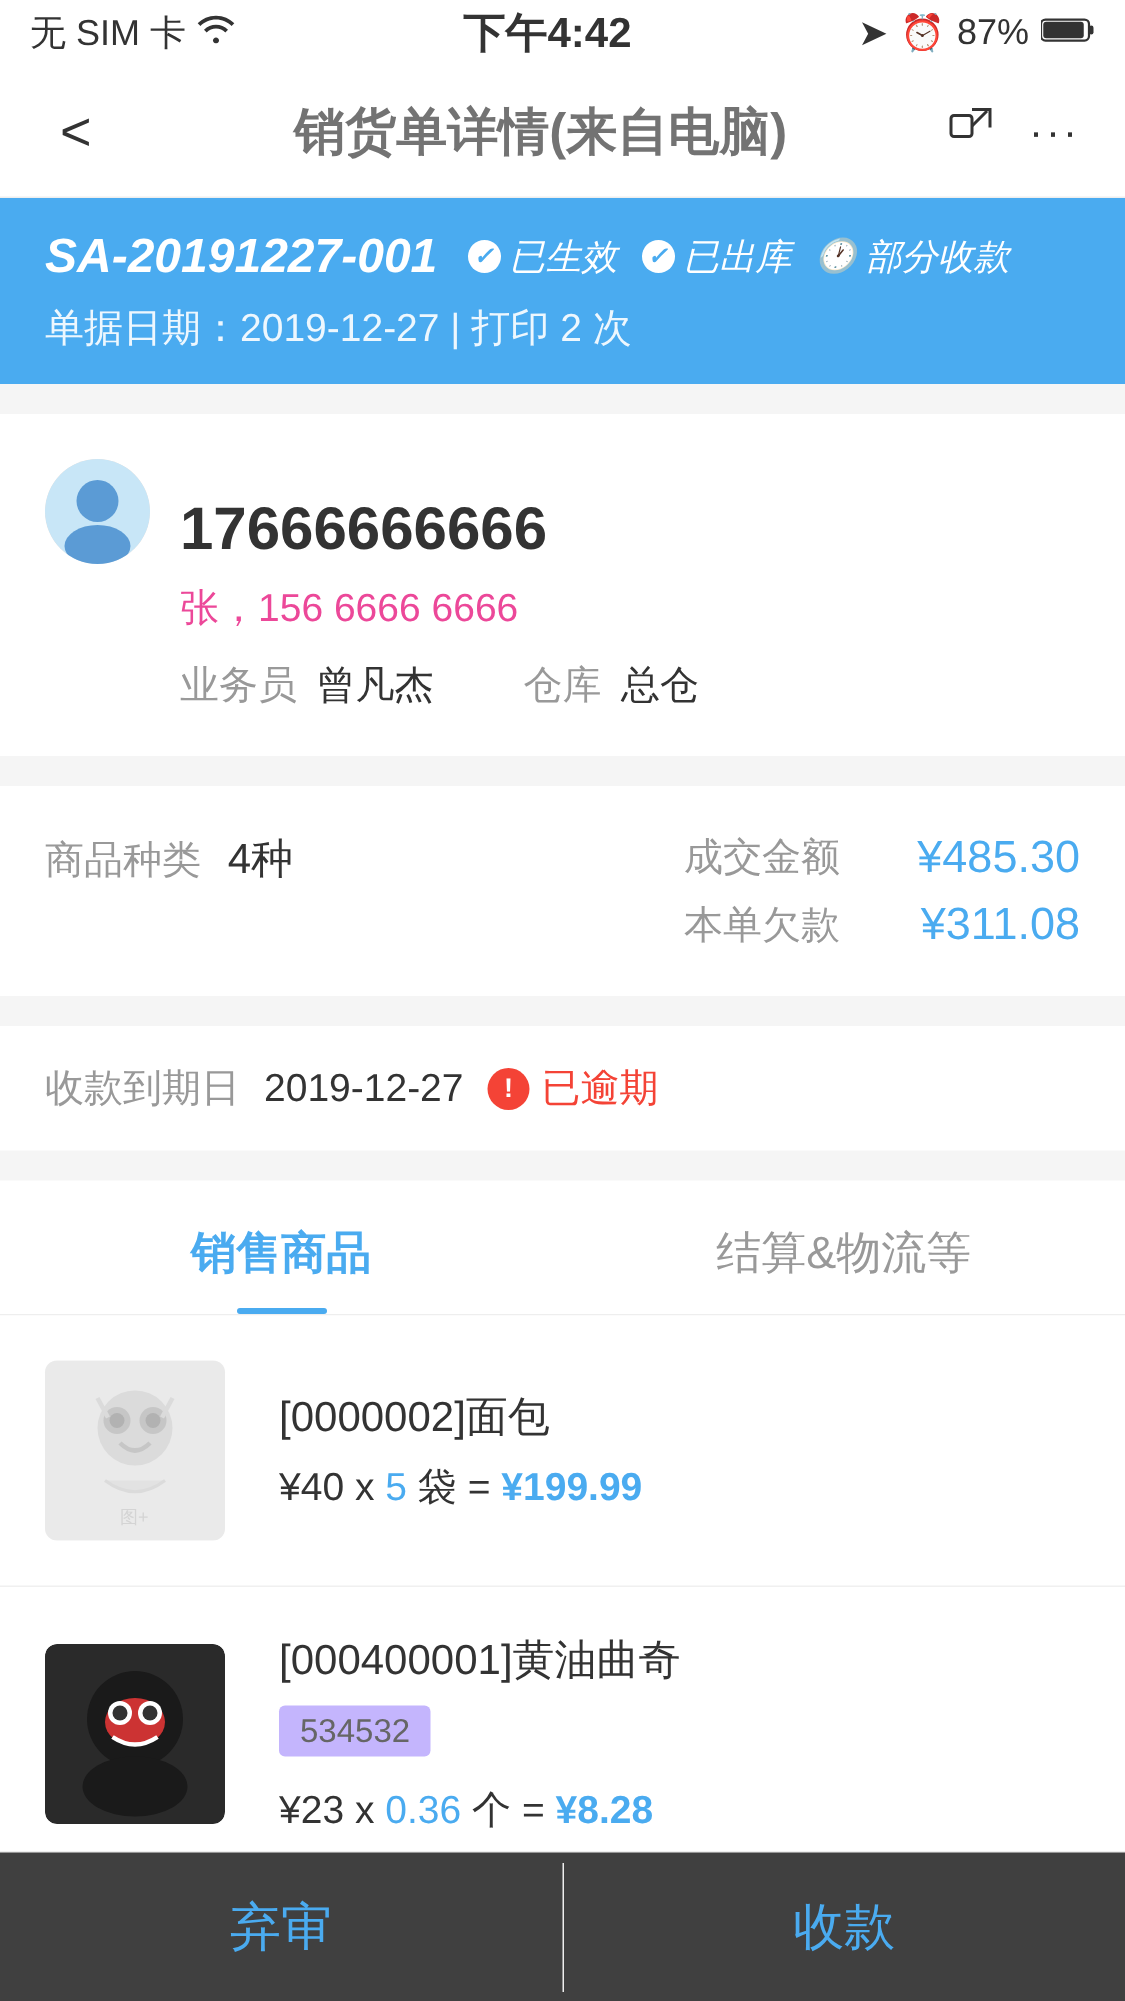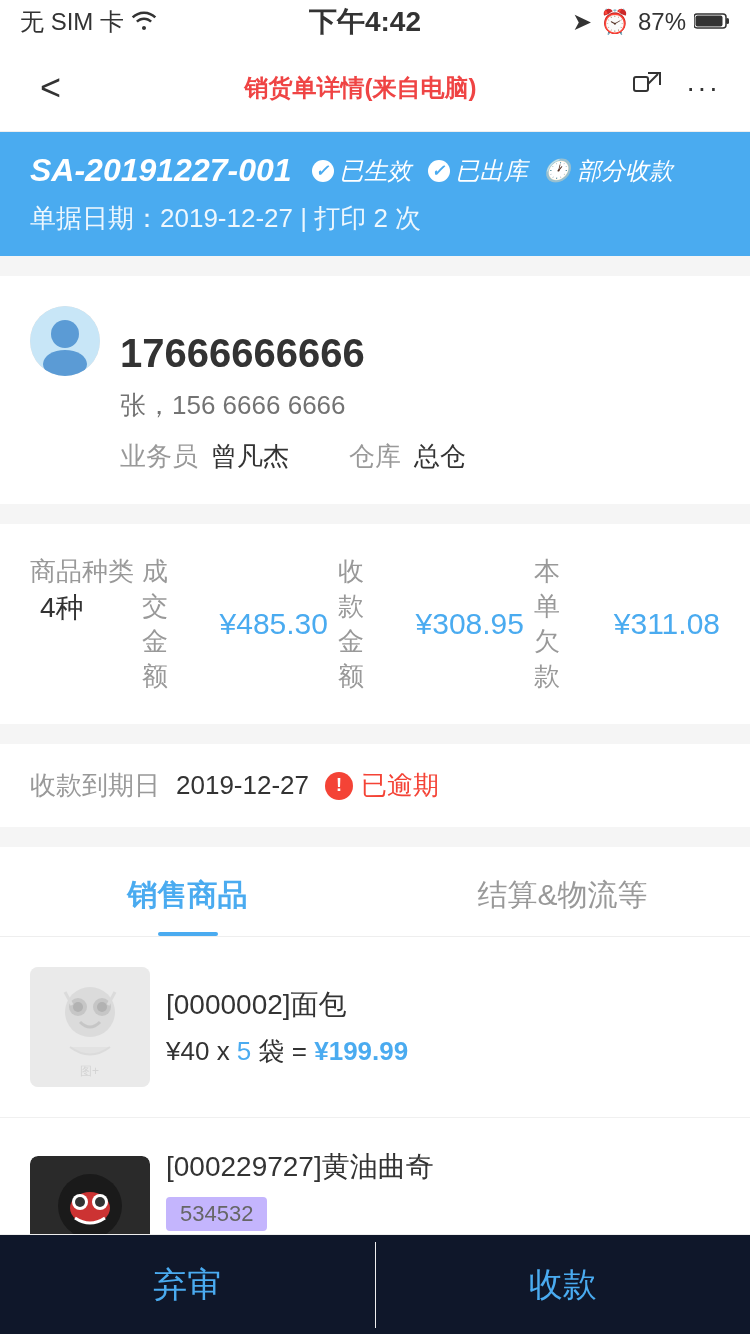--- a/index.html
+++ b/index.html
@@ -38,23 +38,23 @@
       padding: 0 30px;
       border-bottom: 1px solid #eee;
     }
     .nav-back {
       font-size: 36px;
       color: #333;
       cursor: pointer;
       padding: 10px;
     }
     .nav-title {
-      font-size: 24px;
+      font-size: 34px;
       font-weight: 600;
-      color: #ef4444;
+      color: #737373;
       margin-left: 18px;
     }
     .nav-actions {
       display: flex;
       align-items: center;
       gap: 20px;
     }
 
     
     .header-banner {
@@ -127,21 +127,21 @@
       justify-content: center;
       overflow: hidden;
     }
     .avatar svg { width: 70px; height: 70px; }
     .customer-name {
       font-size: 40px;
       font-weight: 600;
       color: #333;
     }
     .customer-contact {
-      color: #737373;
+      color: #ec4899;
       font-size: 26px;
       margin-left: 90px;
       margin-bottom: 16px;
     }
     .customer-meta {
       display: flex;
       align-items: center;
       gap: 60px;
       margin-left: 90px;
     }
@@ -171,21 +171,21 @@
       color: #999;
       font-size: 26px;
     }
     .summary-left .value {
       font-size: 28px;
       color: #333;
       margin-left: 10px;
     }
     .summary-right {
       display: flex;
-      flex-direction: row;
+      flex-direction: column;
       gap: 10px;
       text-align: right;
     }
     .summary-row {
       display: flex;
       justify-content: flex-end;
       align-items: center;
       gap: 20px;
     }
     .summary-row-label {
@@ -278,21 +278,21 @@
 
     
     .product-list {
       background: #fff;
     }
     .product-item {
       display: flex;
       align-items: center;
       padding: 30px;
       border-bottom: 1px solid #f0f0f0;
-      gap: 16px;
+      gap: 36px;
     }
     .product-thumb {
       width: 120px;
       height: 120px;
       background: #f0f0f0;
       border-radius: 8px;
       flex-shrink: 0;
       display: flex;
       align-items: center;
       justify-content: center;
@@ -325,21 +325,21 @@
       font-weight: 600;
     }
 
     
     .bottom-bar {
       position: fixed;
       bottom: 0;
       left: 0;
       width: 750px;
       height: 100px;
-      background: #0f172a;
+      background: #404040;
       border-top: 1px solid #eee;
       display: flex;
       align-items: center;
     }
     .bottom-btn {
       flex: 1;
       text-align: center;
       font-size: 34px;
       cursor: pointer;
       padding: 20px;
@@ -448,24 +448,20 @@
 
 <div class="summary-section">
   <div class="summary-left">
     <span class="label">商品种类</span>
     <span class="value">4种</span>
   </div>
   <div class="summary-right">
     <div class="summary-row">
       <span class="summary-row-label">成交金额</span>
       <span class="summary-row-amount">¥485.30</span>
-    </div>
-    <div class="summary-row">
-      <span class="summary-row-label">收款金额</span>
-      <span class="summary-row-amount">¥308.95</span>
     </div>
     <div class="summary-row">
       <span class="summary-row-label">本单欠款</span>
       <span class="summary-row-amount">¥311.08</span>
     </div>
   </div>
 </div>
 
 <div class="due-section">
   <span class="due-label">收款到期日</span>
@@ -523,21 +519,21 @@
           <ellipse cx="60" cy="52" rx="20" ry="16" fill="#cc3333"></ellipse>
           <circle cx="50" cy="46" r="8" fill="#fff"></circle>
           <circle cx="70" cy="46" r="8" fill="#fff"></circle>
           <circle cx="50" cy="46" r="5" fill="#333"></circle>
           <circle cx="70" cy="46" r="5" fill="#333"></circle>
           <path d="M45 62 Q60 72 75 62" stroke="#fff" stroke-width="3" fill="none"></path>
           <ellipse cx="60" cy="95" rx="35" ry="20" fill="#1a1a1a"></ellipse>
         </svg>
       </div>
       <div class="product-info">
-        <div class="product-name">[000229727]黄油曲奇</div>
+        <div class="product-name">[000400001]黄油曲奇</div>
         <div style="margin-bottom:8px;">
           <span class="product-sku">534532</span>
         </div>
         <div class="product-price">
           <span>¥23</span>
           <span> x </span>
           <span class="qty">0.36</span>
           <span>个</span>
           <span> = </span>
           <span class="total">¥8.28</span>

